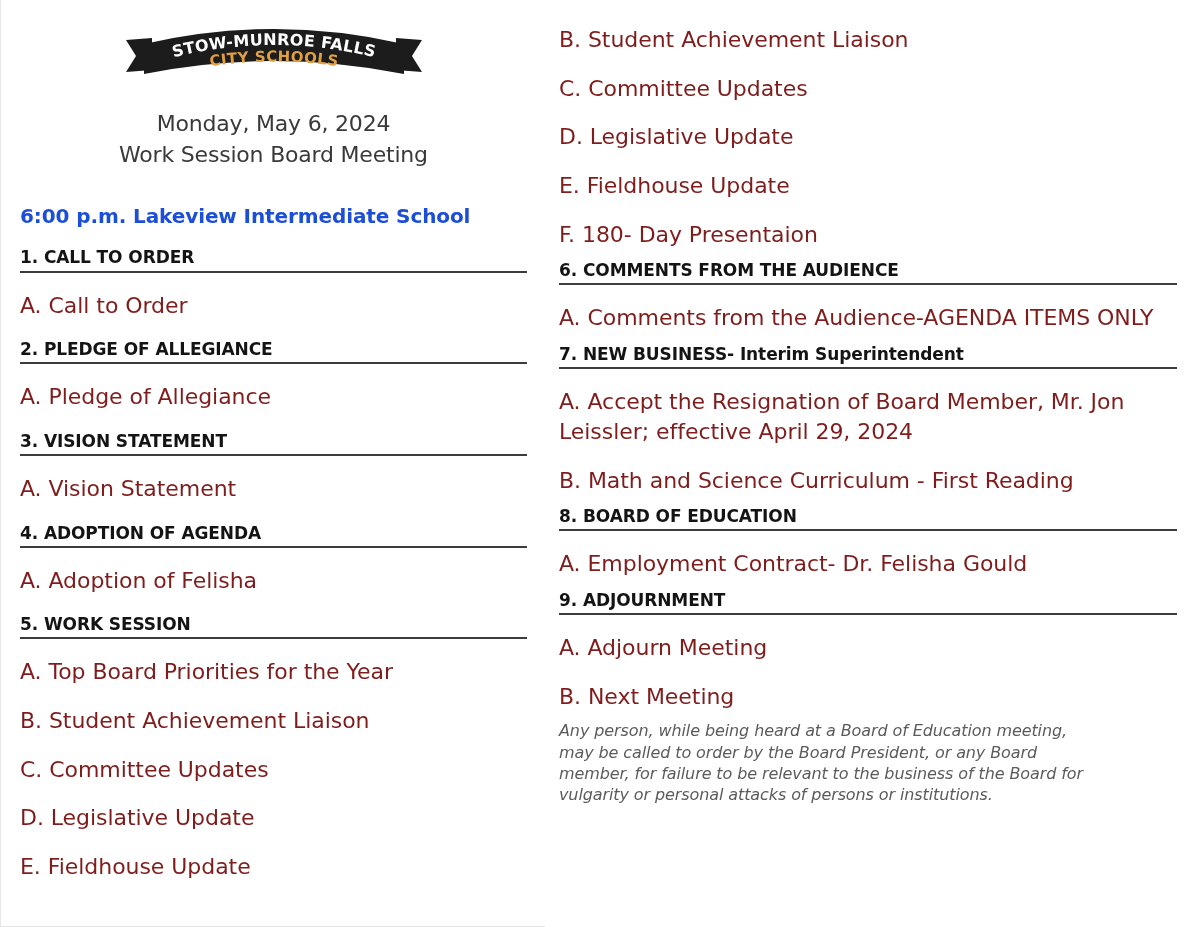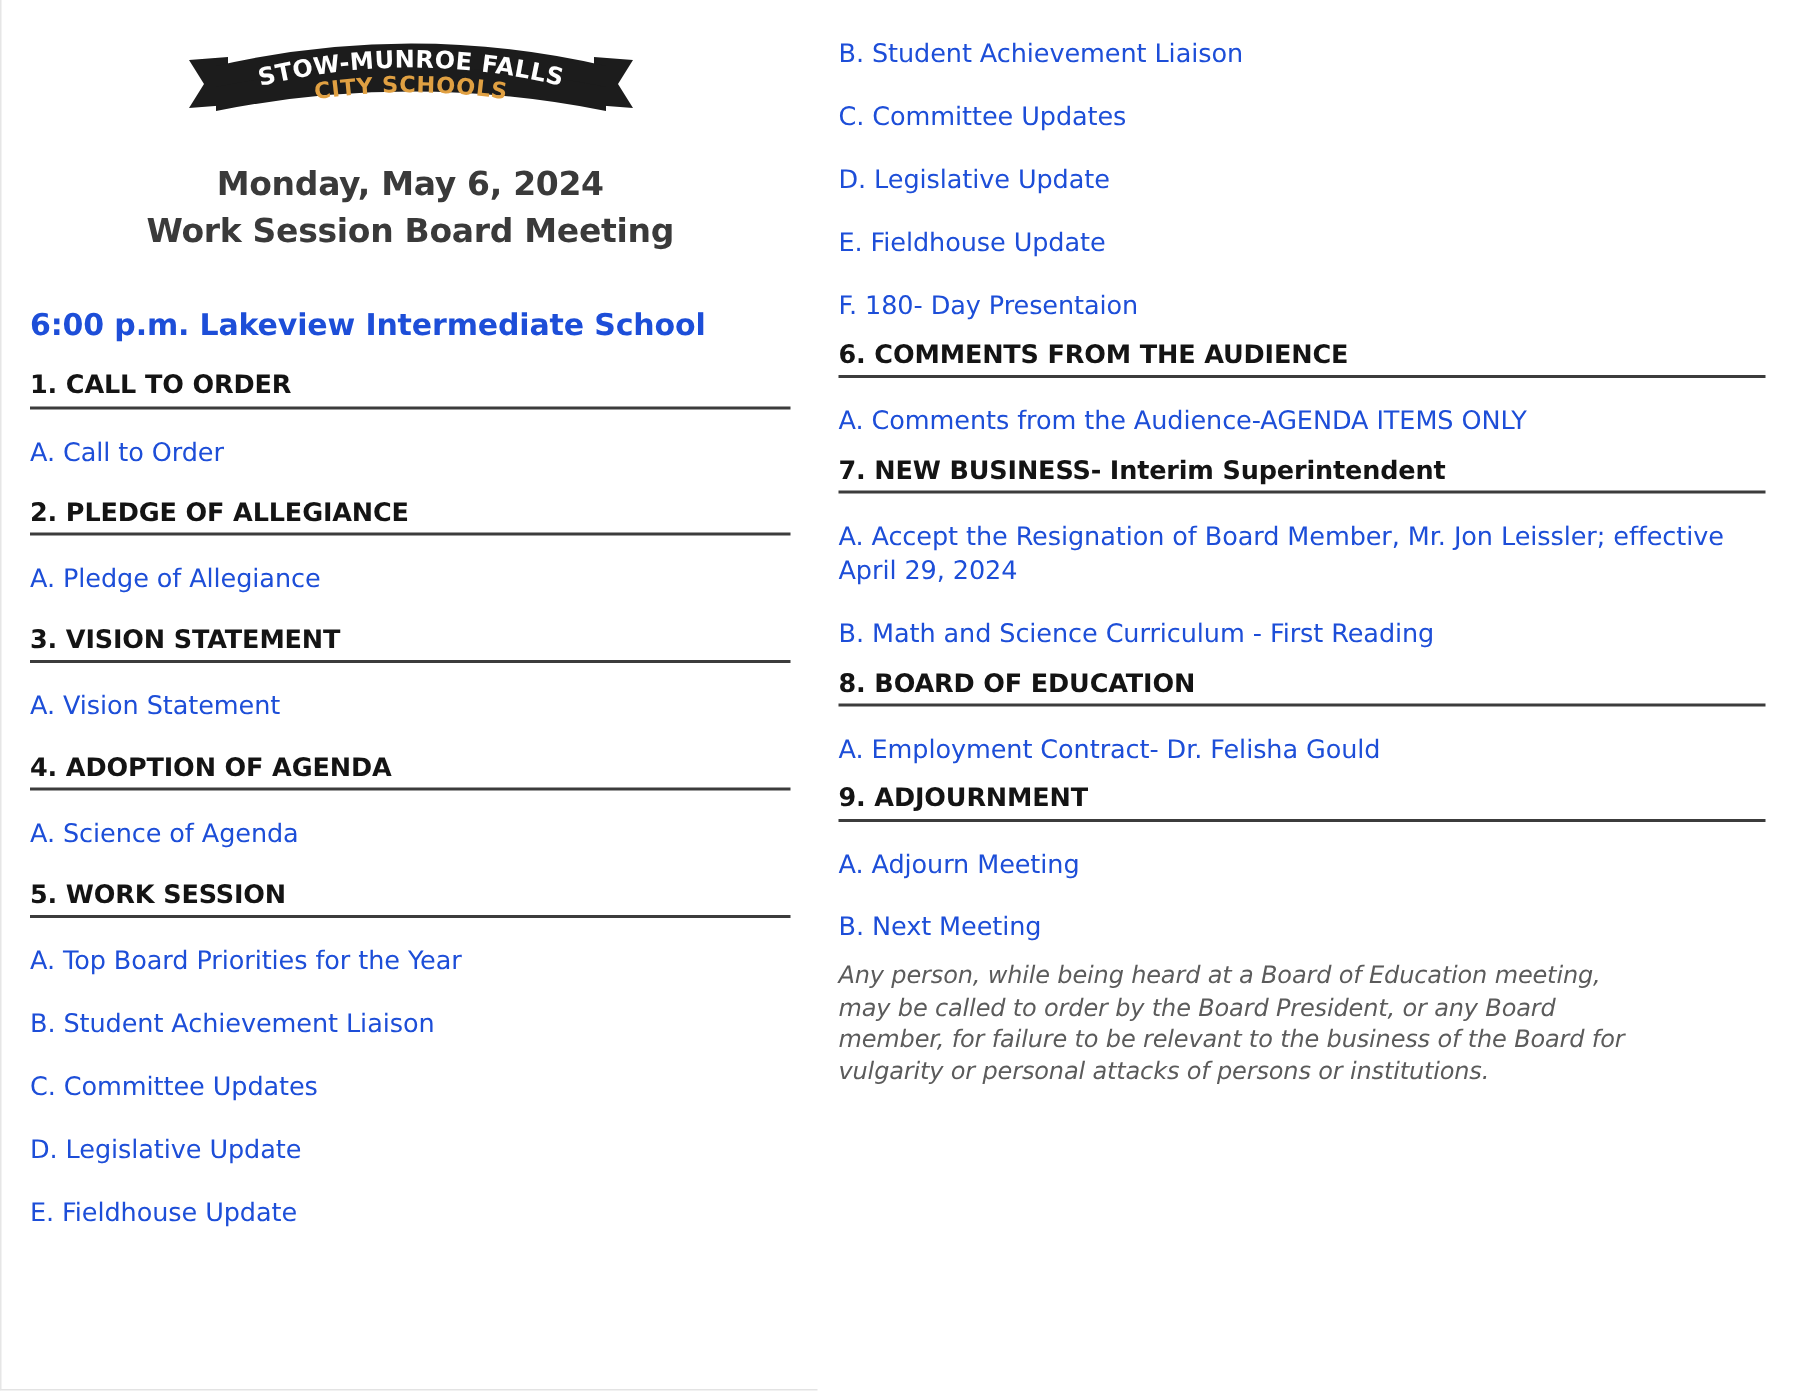--- a/index.html
+++ b/index.html
@@ -63,21 +63,21 @@
     position: relative;
     width: 296px;
     height: 58px;
   }
   .logo svg { display: block; }
 
   
   .doc-title {
     text-align: center;
     font-size: 22px;
-    font-weight: bold;
+    font-weight: normal;
     color: #3a3a3a;
     line-height: 1.42;
     letter-spacing: -0.2px;
     margin-top: 34px;
   }
   .doc-title .line2 { display: block; }
 
   .doc-time {
     font-size: 20px;
     font-weight: bold;
@@ -94,22 +94,22 @@
     letter-spacing: -0.1px;
     border-bottom: 2.5px solid #3c3c3c;
     padding-bottom: 3px;
     margin-top: 20px;
     line-height: 1.12;
   }
   .section-head.tight { margin-top: 12px; }
 
   
   .item {
-    font-size: 17px;
-    color: #1d4ed8;
+    font-size: 22px;
+    color: #7f1d1d;
     line-height: 1.35;
     margin-top: 19px;
     font-weight: normal;
     letter-spacing: -0.05px;
   }
 
   
   .legal {
     font-size: 16px;
     color: #5b5b5b;
@@ -166,21 +166,21 @@
       <div class="section-head">1. CALL TO ORDER</div>
       <div class="item first">A. Call to Order</div>
 
       <div class="section-head">2. PLEDGE OF ALLEGIANCE</div>
       <div class="item first">A. Pledge of Allegiance</div>
 
       <div class="section-head">3. VISION STATEMENT</div>
       <div class="item first">A. Vision Statement</div>
 
       <div class="section-head">4. ADOPTION OF AGENDA</div>
-      <div class="item first">A. Science of Agenda</div>
+      <div class="item first">A. Adoption of Felisha</div>
 
       <div class="section-head">5. WORK SESSION</div>
       <div class="item first">A. Top Board Priorities for the Year</div>
       <div class="item">B. Student Achievement Liaison</div>
       <div class="item">C. Committee Updates</div>
       <div class="item">D. Legislative Update</div>
       <div class="item">E. Fieldhouse Update</div>
 
     </div>
   </div>

